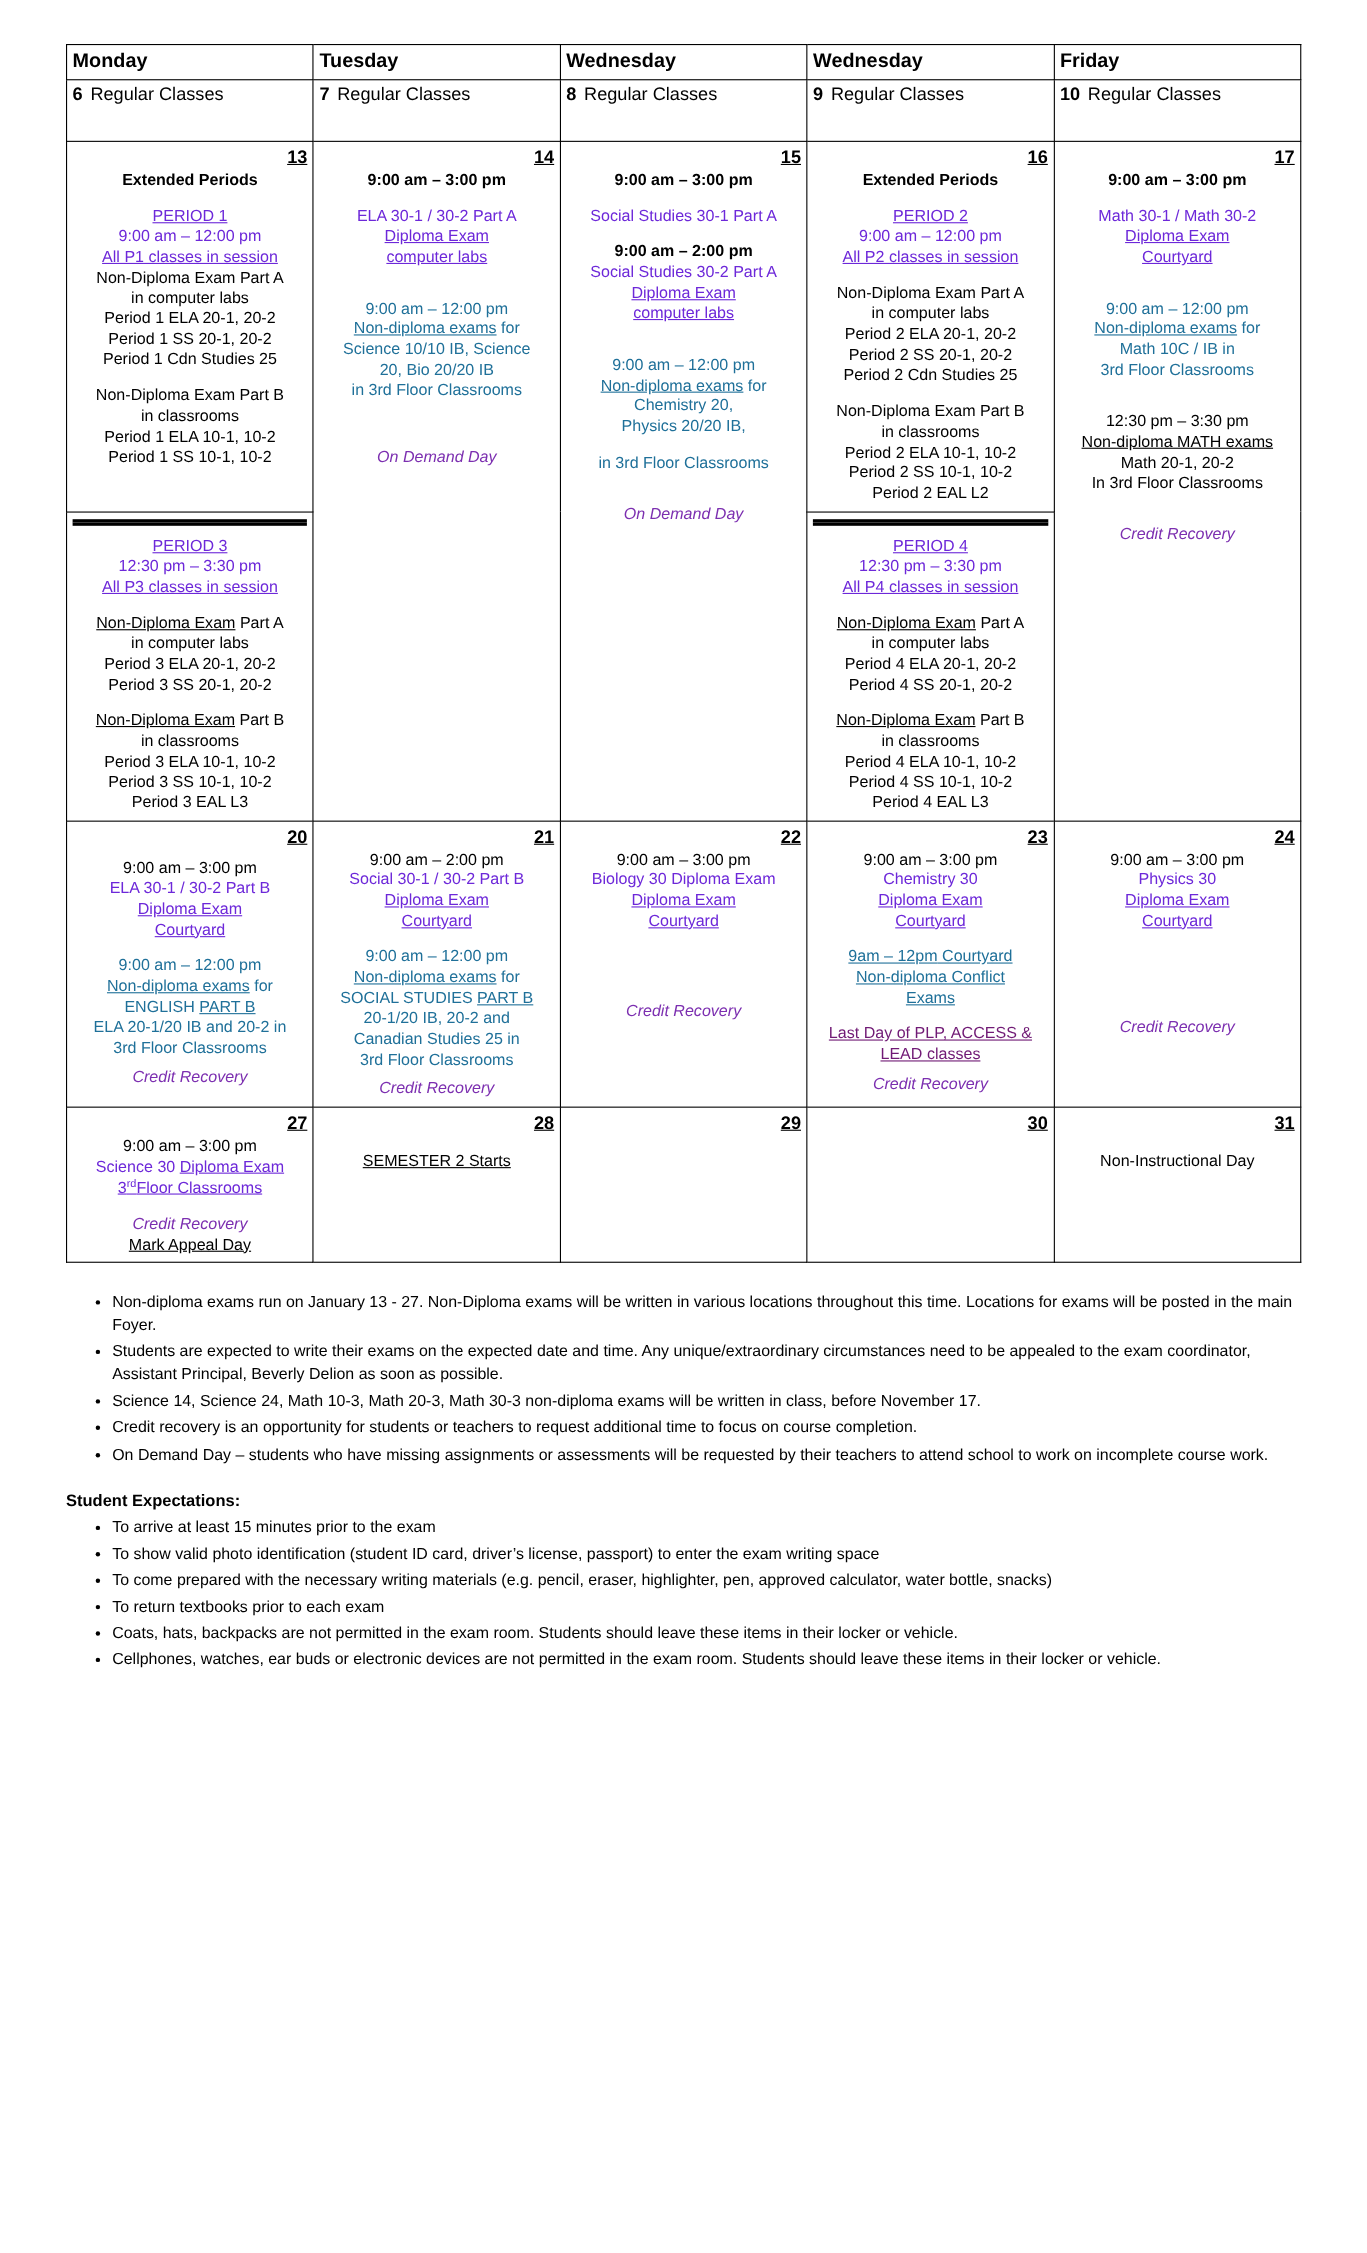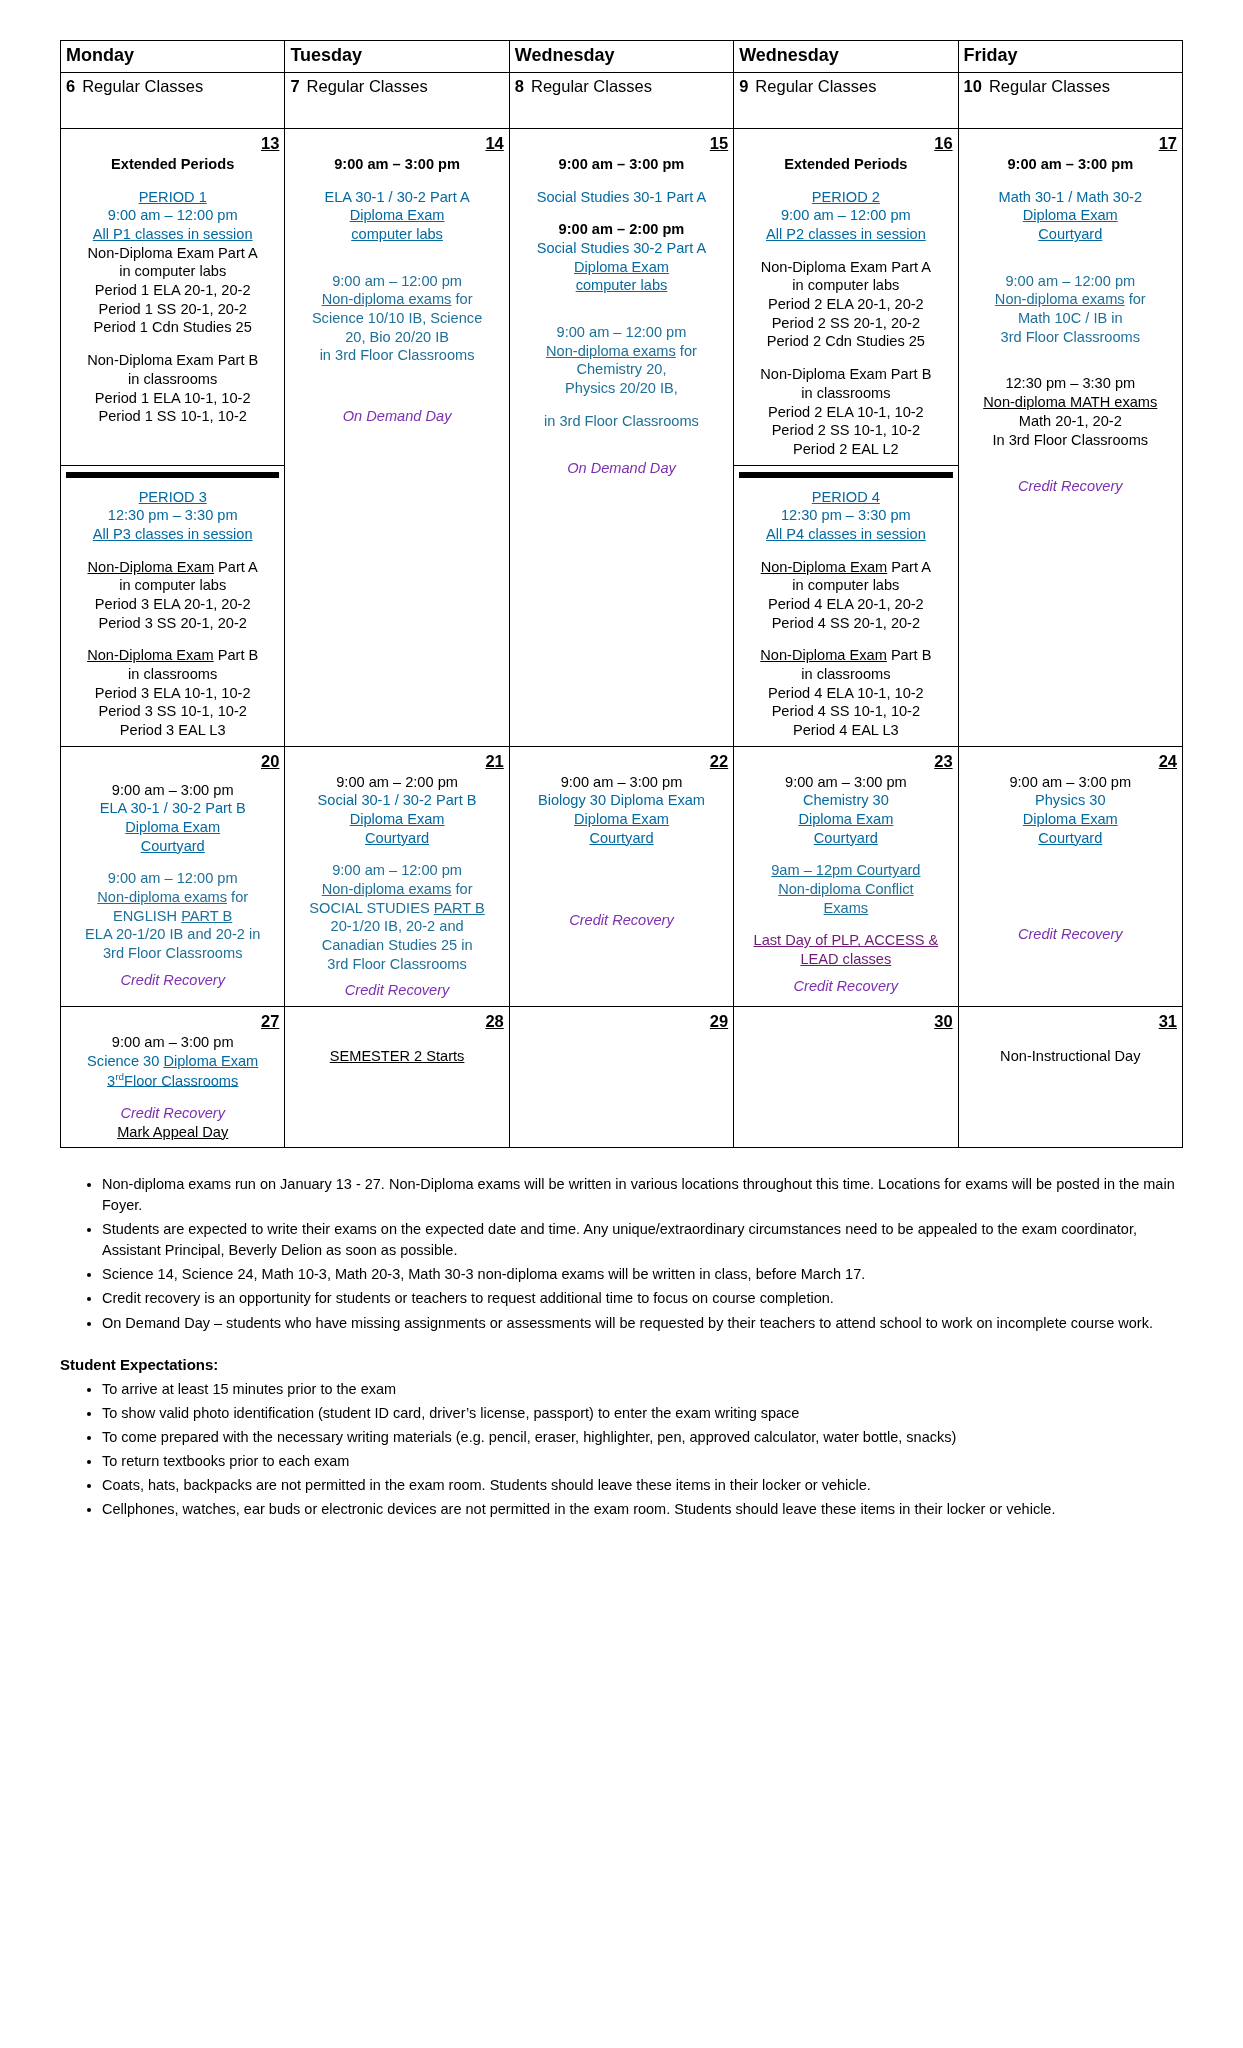--- a/index.html
+++ b/index.html
@@ -48,21 +48,21 @@
   .daynum-inline { font-weight: bold; font-size: 16.5px; }
   .regular-row td { height: 56px; font-size: 16.5px; }
   .regular-label { font-size: 16.5px; padding-left: 7px; }
 
   .body { text-align: center; }
   .line { display: block; }
   .sp { display: block; height: 14px; }
   .sp-sm { display: block; height: 8px; }
 
   .bold { font-weight: bold; }
-  .red { color: #0369a1; }
+  .red { color: #6d28d9; }
   .blue { color: #1f7099; }
   .green { color: #701a75; }
   .purple { color: #7c2fb0; }
   .u { text-decoration: underline; }
   .ital { font-style: italic; }
   .dbl-rule {
     border-top: 3px solid #000;
     border-bottom: 3px solid #000;
     height: 3px;
     margin: 2px 0 2px 0;
@@ -410,21 +410,21 @@
         </td>
       </tr>
 
     </tbody>
   </table>
 
   <div class="notes">
     <ul>
       <li>Non-diploma exams run on January 13 - 27.  Non-Diploma exams will be written in various locations throughout this time.  Locations for exams will be posted in the main Foyer.</li>
       <li>Students are expected to write their exams on the expected date and time.  Any unique/extraordinary circumstances need to be appealed to the exam coordinator, Assistant Principal, Beverly Delion as soon as possible.</li>
-      <li>Science 14, Science 24, Math 10-3, Math 20-3, Math 30-3 non-diploma exams will be written in class, before March 17.</li>
+      <li>Science 14, Science 24, Math 10-3, Math 20-3, Math 30-3 non-diploma exams will be written in class, before November 17.</li>
       <li>Credit recovery is an opportunity for students or teachers to request additional time to focus on course completion.</li>
       <li>On Demand Day – students who have missing assignments or assessments will be requested by their teachers to attend school to work on incomplete course work.</li>
     </ul>
 
     <div class="expect-title">Student Expectations:</div>
     <ul>
       <li>To arrive at least 15 minutes prior to the exam</li>
       <li>To show valid photo identification (student ID card, driver’s license, passport) to enter the exam writing space</li>
       <li>To come prepared with the necessary writing materials (e.g. pencil, eraser, highlighter, pen, approved calculator, water bottle, snacks)</li>
       <li>To return textbooks prior to each exam</li>

